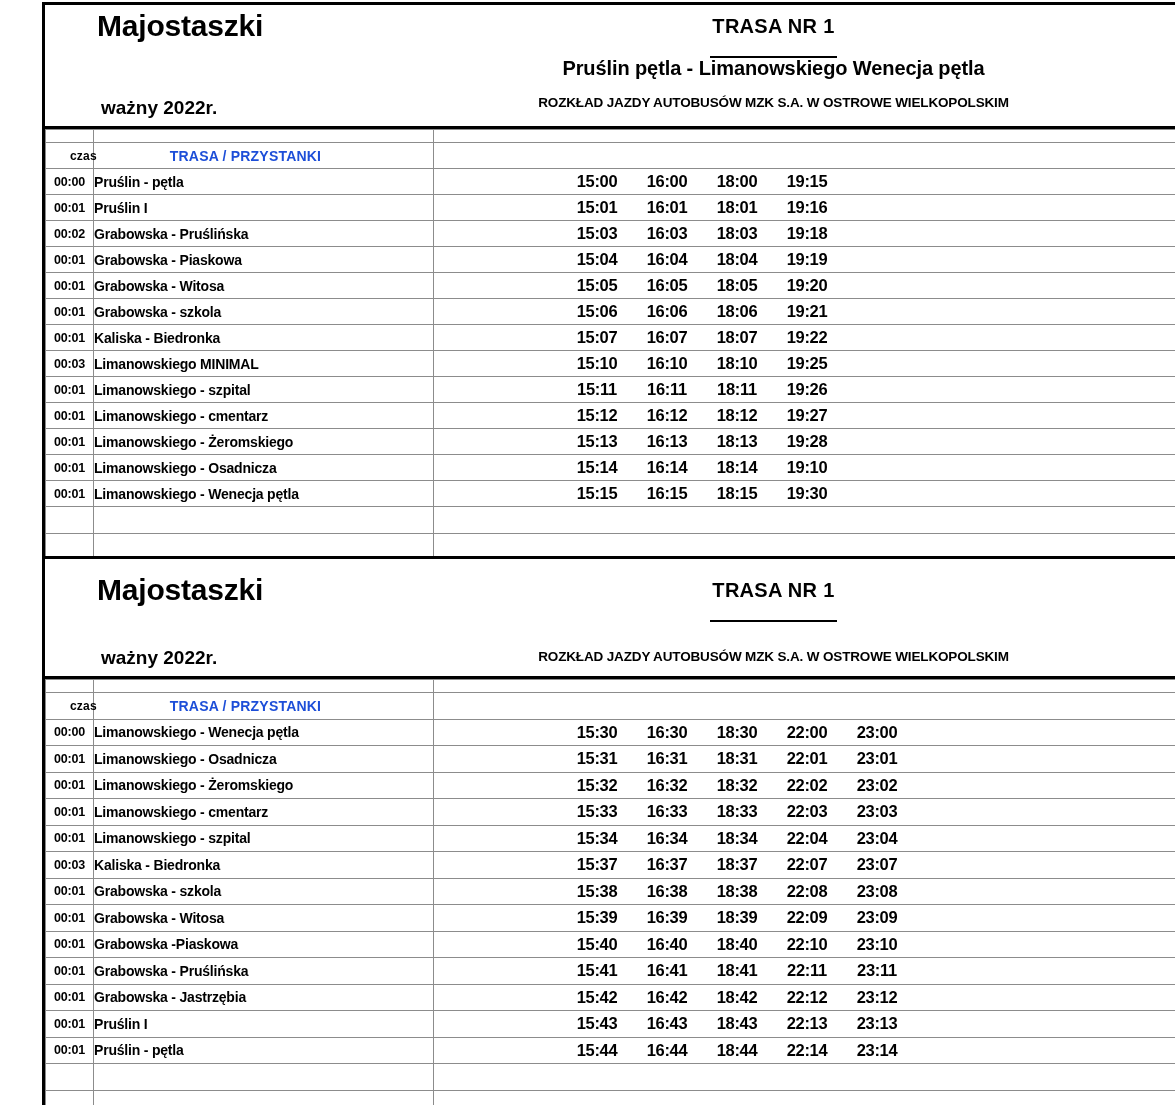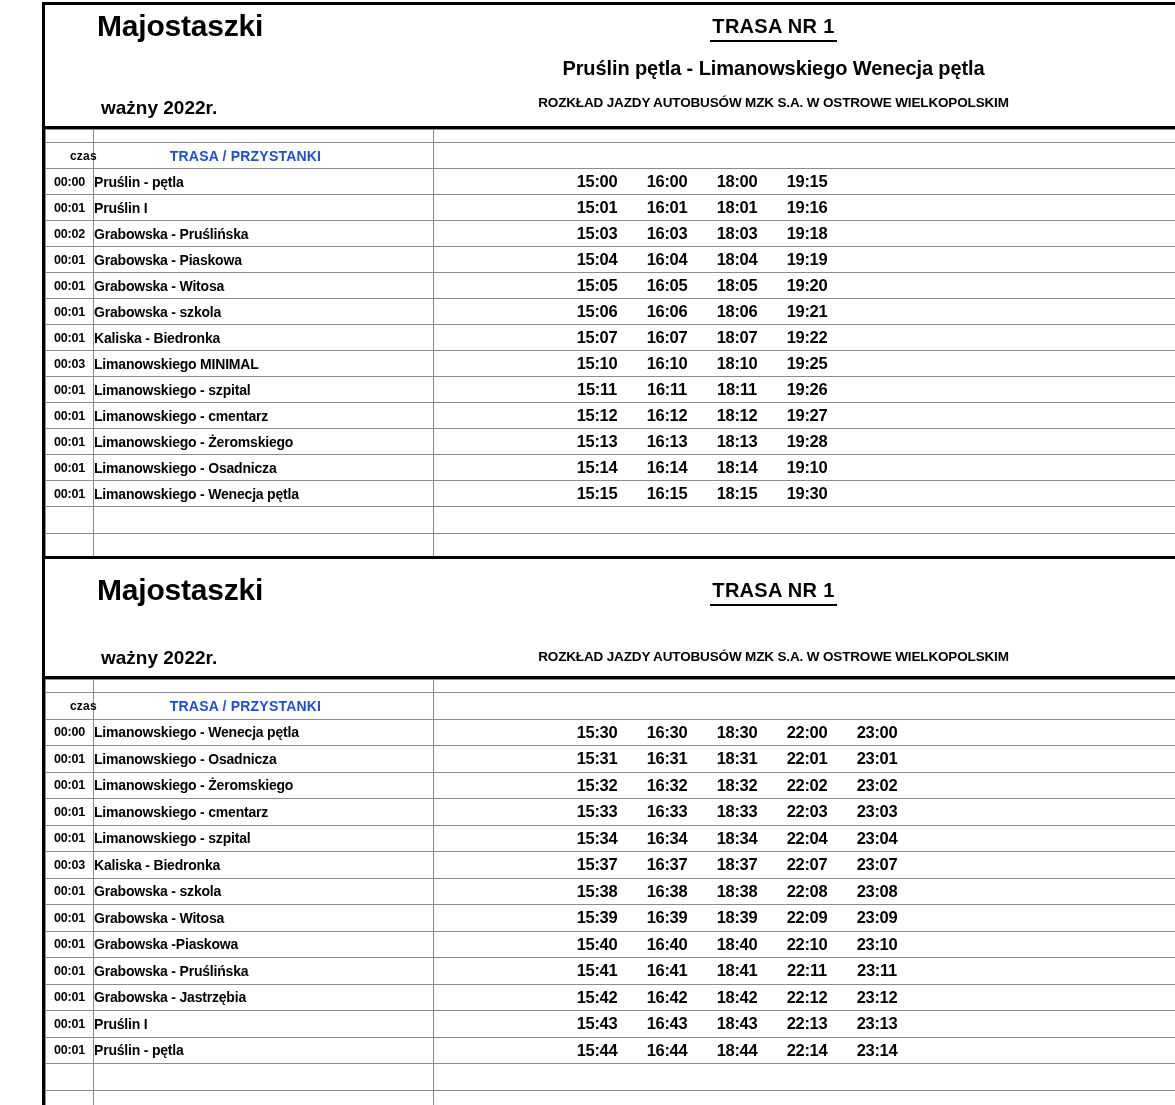--- a/index.html
+++ b/index.html
@@ -70,21 +70,21 @@
     top: 10px;
     left: 0;
     width: 100%;
     text-align: center;
     font-size: 20px;
     font-weight: bold;
     letter-spacing: 0.3px;
   }
   .route-number span {
     border-bottom: 2px solid #000;
-    padding: 0 2px 3px 2px;
+    padding: 0 2px 19px 2px;
   }
   .board-2 .route-number { top: 20px; }
 
   .direction {
     position: absolute;
     top: 52px;
     left: 0;
     width: 100%;
     text-align: center;
     font-size: 20px;

